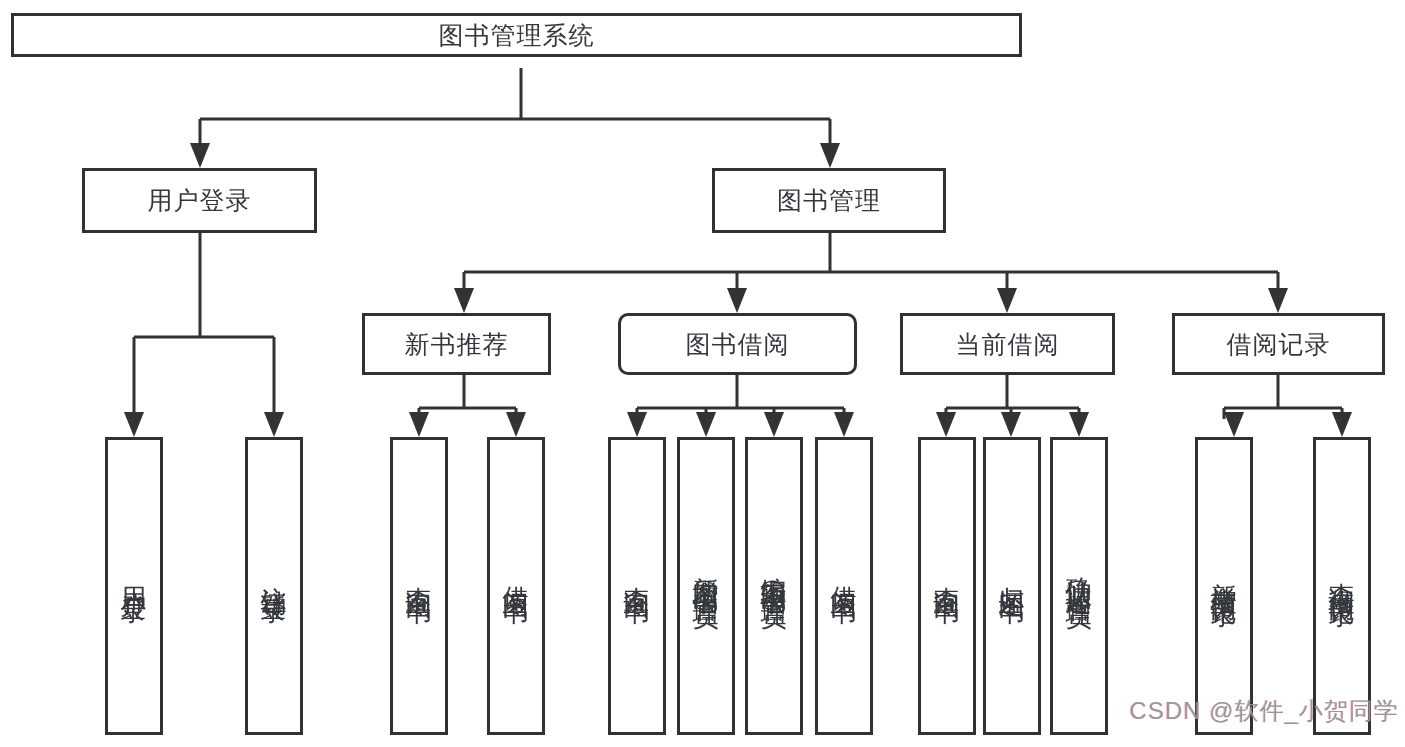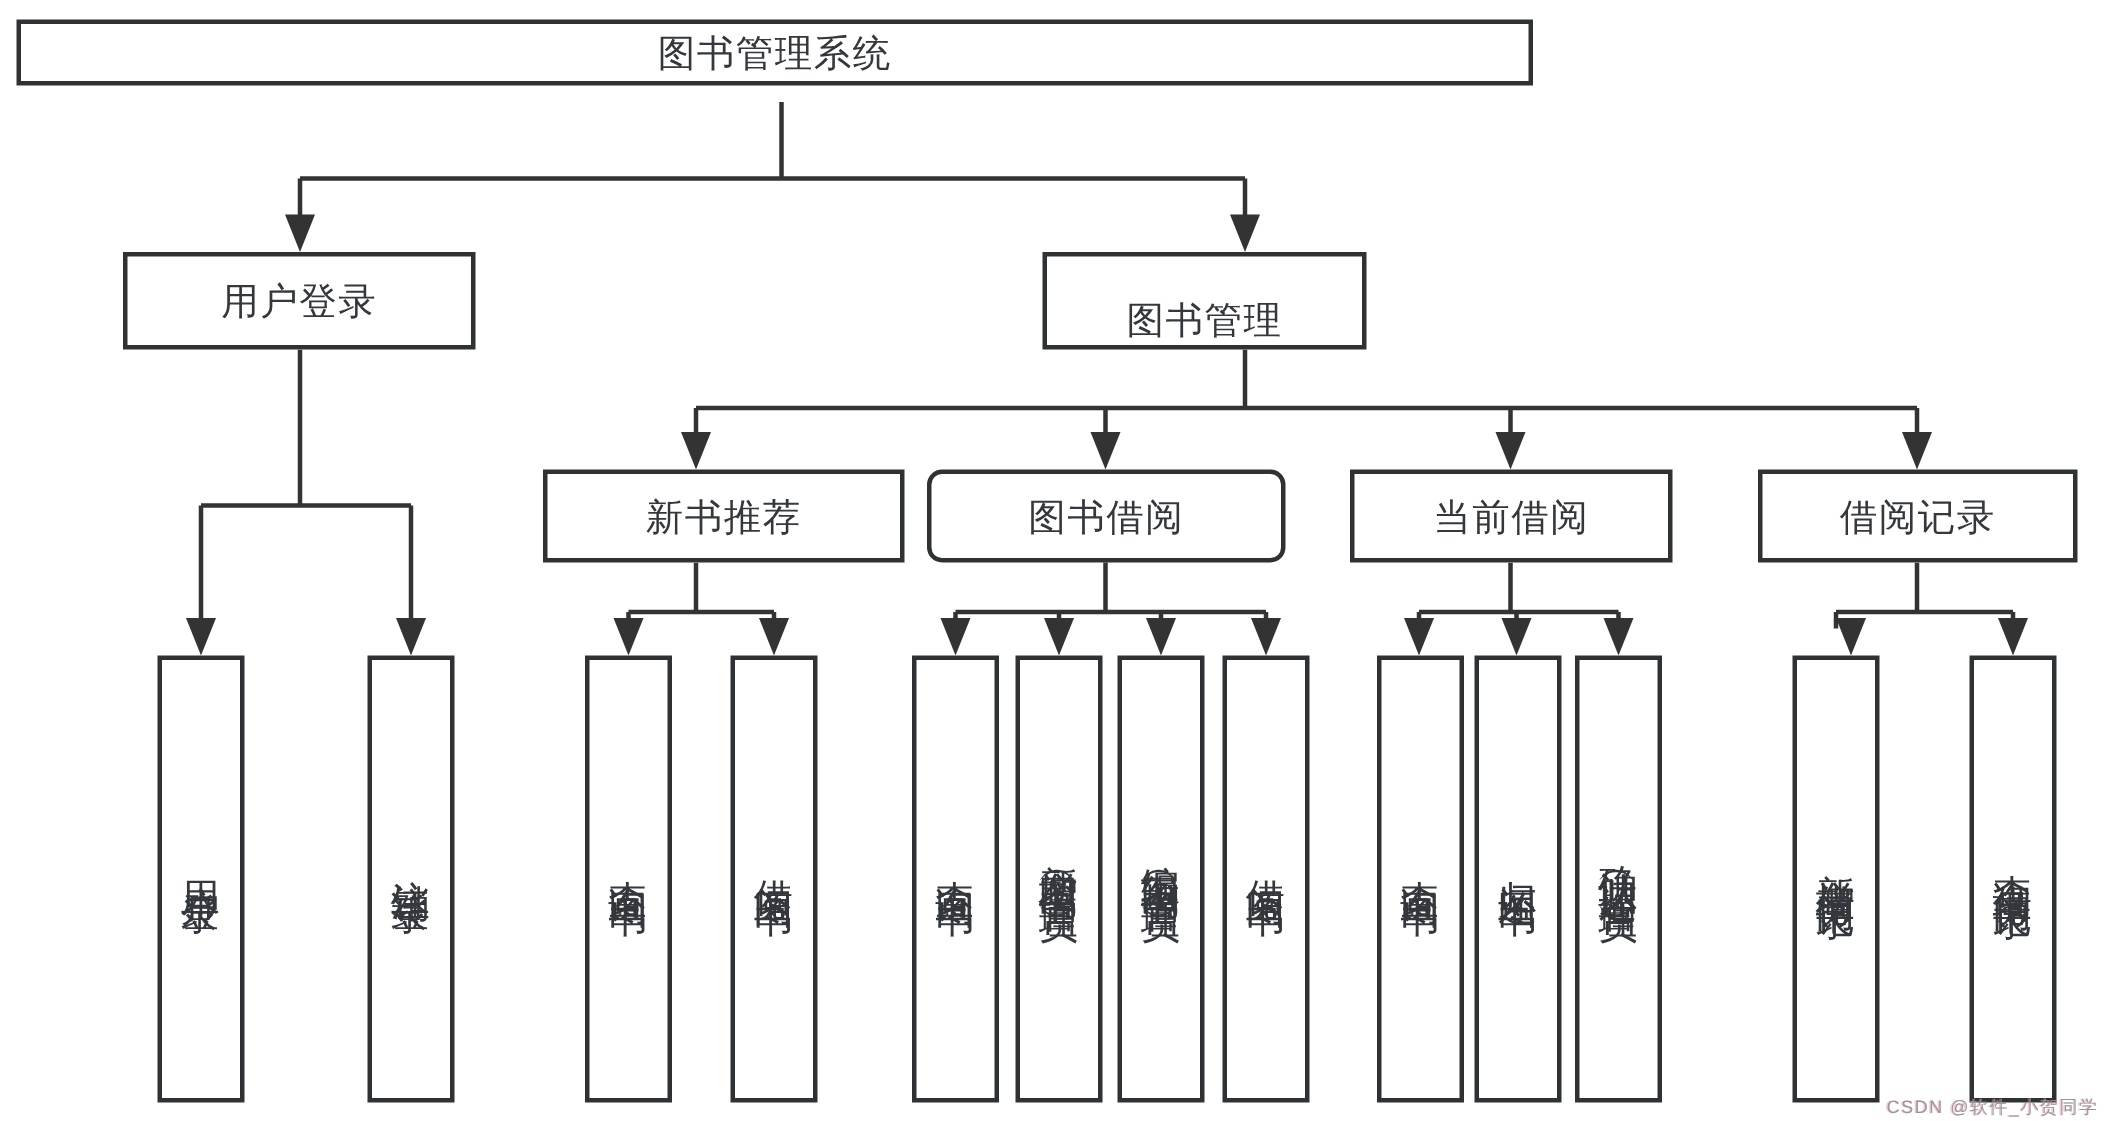--- a/index.html
+++ b/index.html
@@ -38,22 +38,22 @@
     font-size: 26px;
     letter-spacing: 4px;
     line-height: 1;
     white-space: nowrap;
     transform: translateY(-12px);
     color: #34383c;
   }
   #watermark {
     position: absolute;
     right: 6px;
-    bottom: 0;
-    font-size: 12px;
+    bottom: 20px;
+    font-size: 24px;
     color: rgba(148, 146, 148, 0.95);
     text-shadow: -1px 0 0 rgba(235, 130, 150, 0.45);
     letter-spacing: 1px;
     z-index: 5;
   }
 </style>
 </head>
 <body>
 
 <div id="stage">
@@ -89,25 +89,25 @@
     </g>
   </svg>
 
   <div class="node root h-label">
     <span>图书管理系统</span>
   </div>
 
   <div class="node lvl2 h-label" style="left:82px; width:235px;">
     <span>用户登录</span>
   </div>
-  <div class="node lvl2 h-label" style="left:695px; width:216px;align-items:flex-end;">
+  <div class="node lvl2 h-label" style="left:712px; width:234px;">
     <span>图书管理</span>
   </div>
 
-  <div class="node lvl3 h-label" style="left:362px; width:241px;">
+  <div class="node lvl3 h-label" style="left:362px; width:189px;">
     <span>新书推荐</span>
   </div>
   <div class="node lvl3 h-label" style="left:618px; width:239px;border-radius:10px;">
     <span>图书借阅</span>
   </div>
   <div class="node lvl3 h-label" style="left:900px; width:215px;">
     <span>当前借阅</span>
   </div>
   <div class="node lvl3 h-label" style="left:1172px; width:213px;">
     <span>借阅记录</span>

